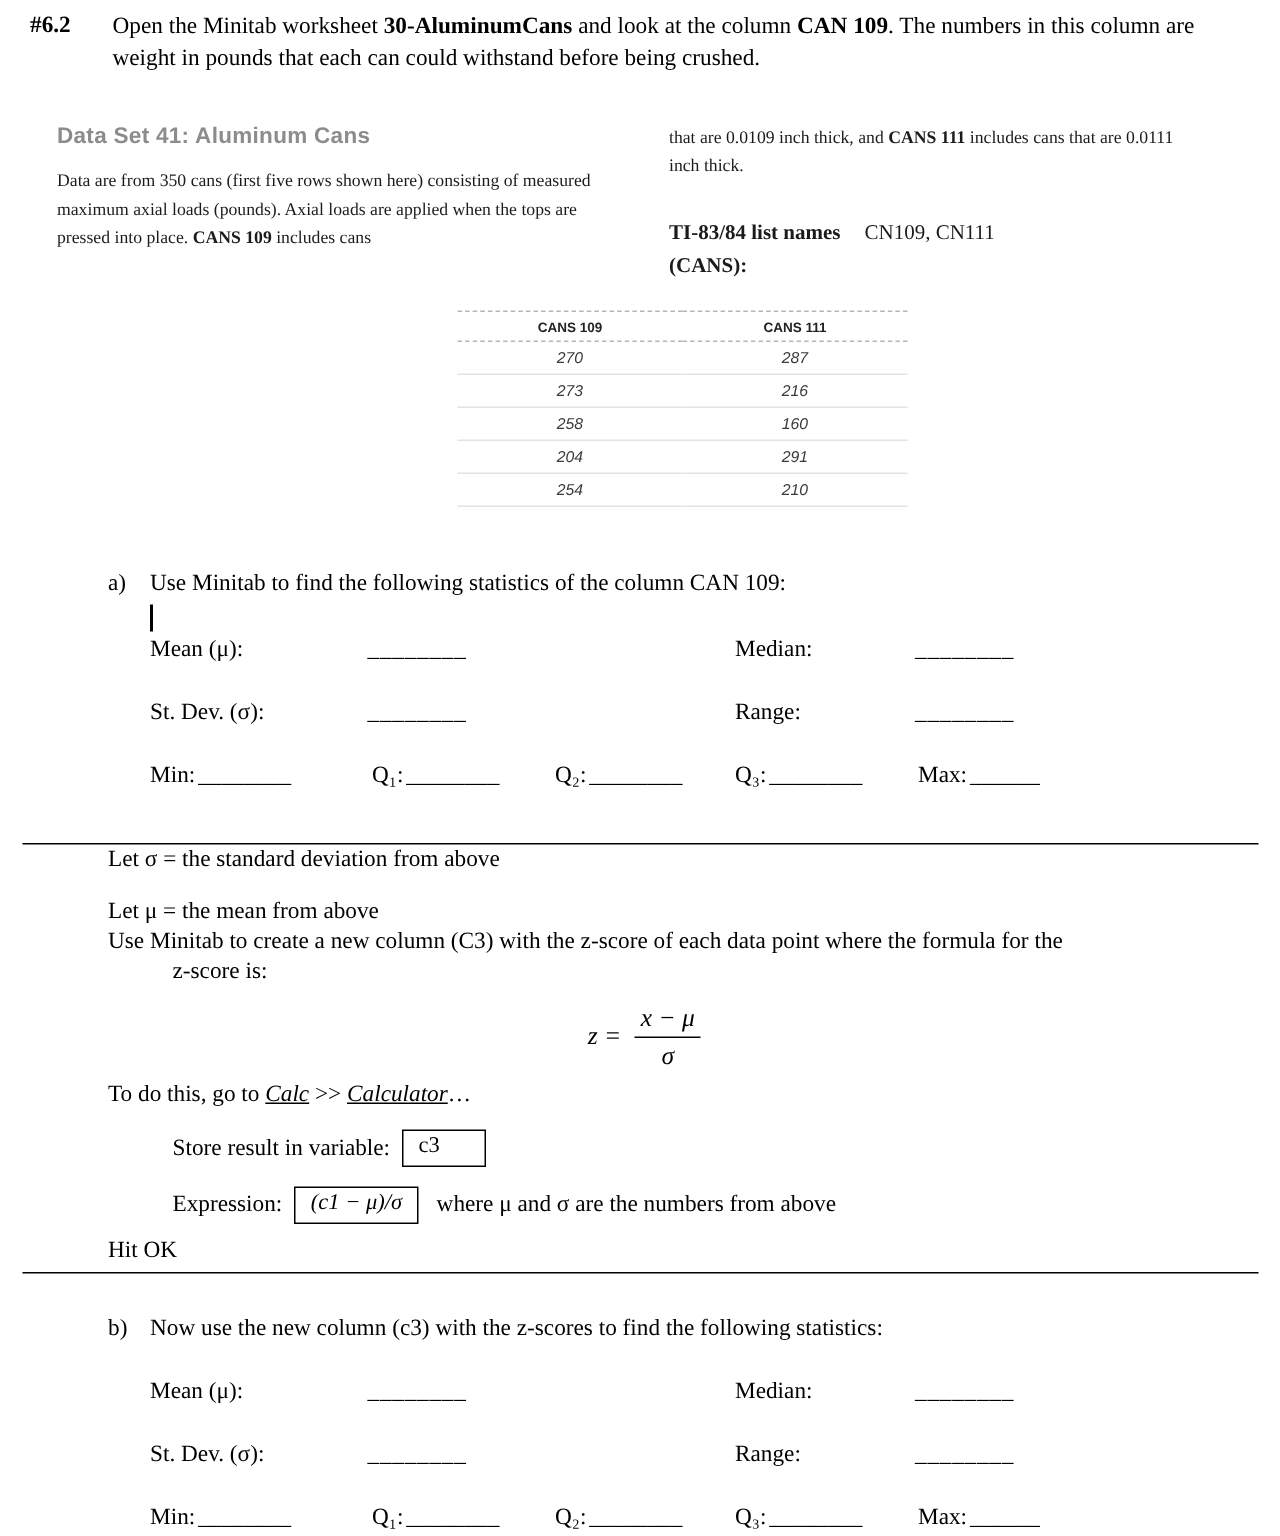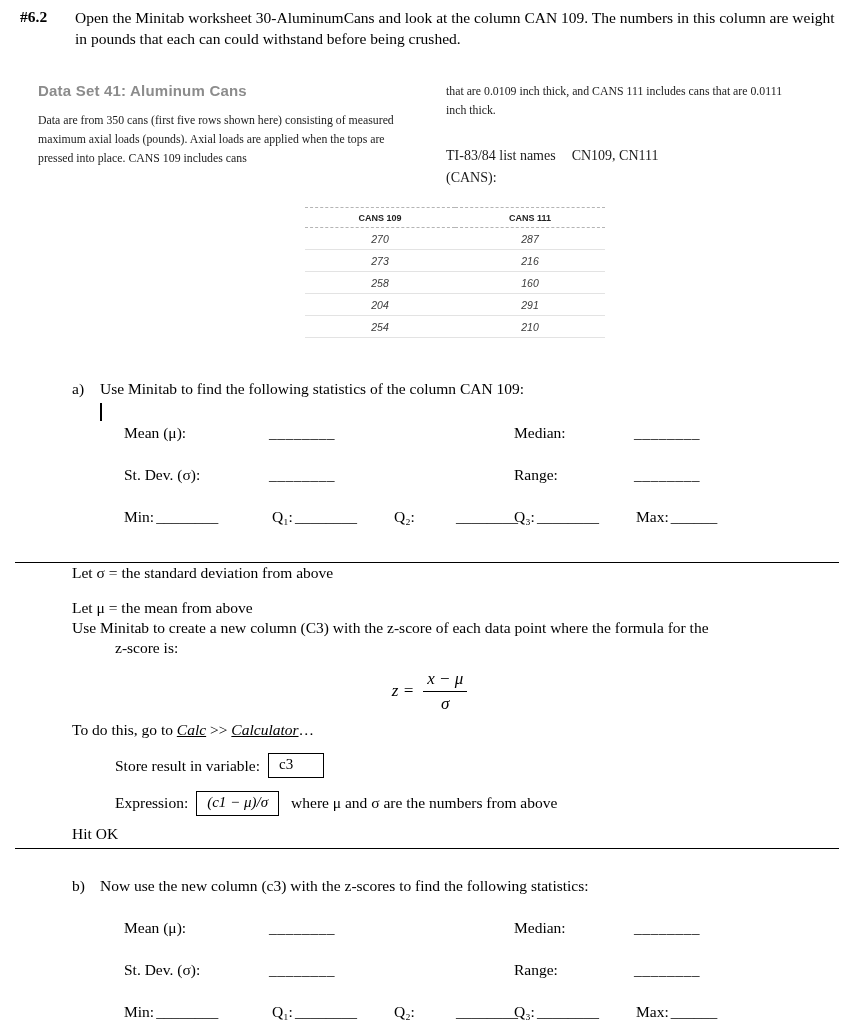--- a/index.html
+++ b/index.html
@@ -8,21 +8,21 @@
     width:853px;
     font-family:"Liberation Serif","DejaVu Serif",serif;
     color:#000;
   }
   .page { position:relative; width:853px; min-height:1024px; padding:8px 14px 40px 20px; overflow:hidden; }
 
   
   .prob-header { display:flex; }
   .prob-num { font-weight:bold; font-size:15.5px; width:55px; flex:none; }
   .prob-text { font-size:15.5px; line-height:1.35; width:764px; }
-  b { font-weight:normal; }
+  b { font-weight:bold; }
 
   
   .excerpt { display:flex; margin:32px 0 0 18px; gap:46px; }
   .ex-left { width:362px; }
   .ex-right { width:358px; }
   .ex-title { font-family:"Liberation Sans","DejaVu Sans",sans-serif; font-size:15px; font-weight:bold; color:#8c8c8c; letter-spacing:0.2px; margin-bottom:12px; }
   .ex-body { font-size:11.8px; line-height:1.6; color:#1b1b1b; }
   .ex-ti { font-size:14px; line-height:1.6; color:#1b1b1b; margin-top:25px; }
   .ti-names { margin-left:16px; }
 
@@ -35,31 +35,31 @@
   
   .sec { display:flex; font-size:15.5px; line-height:1.4; }
   .sec-a { margin:40px 0 0 52px; }
   .sec-b { margin:26px 0 0 52px; }
   .sec-label { width:28px; flex:none; }
   .sec-text { width:700px; }
 
   .cursor { width:2px; height:18px; background:#000; margin:3px 0 3px 80px; }
 
   
-  .stats { margin-left:104px; font-size:15.5px; }
+  .stats { margin-left:80px; font-size:15.5px; }
   .stats .srow { display:flex; margin-bottom:24px; }
   .stats .srow.first { margin-top:2px; }
   .stats .srow.firstb { margin-top:22px; }
   .lab1 { width:145px; flex:none; }
   .blank1 { width:85px; flex:none; letter-spacing:0.5px; }
   .gap { width:160px; flex:none; }
   .lab2 { width:120px; flex:none; }
   .blank2 { width:85px; flex:none; letter-spacing:0.5px; }
   .minrow .grp { display:flex; flex:none; }
-  .minrow .g1 { width:148px; } .minrow .g2 { width:122px; } .minrow .g3 { width:120px;gap:39px; } .minrow .g4 { width:122px; }
+  .minrow .g1 { width:148px; } .minrow .g2 { width:122px; } .minrow .g3 { width:120px; } .minrow .g4 { width:122px; }
   .minrow .glabel { margin-right:2px; }
 
   .divider { height:0; border-top:1.6px solid #000; margin-left:-5px; width:824px; }
   .div-1 { margin-top:36px; }
   .div-2 { margin-top:4px; }
 
   
   .zline { margin-left:52px; font-size:15.5px; line-height:1.32; }
   .zline.firstlet { margin-top:14px; }
   .zline.indent2 { margin-left:95px; }

